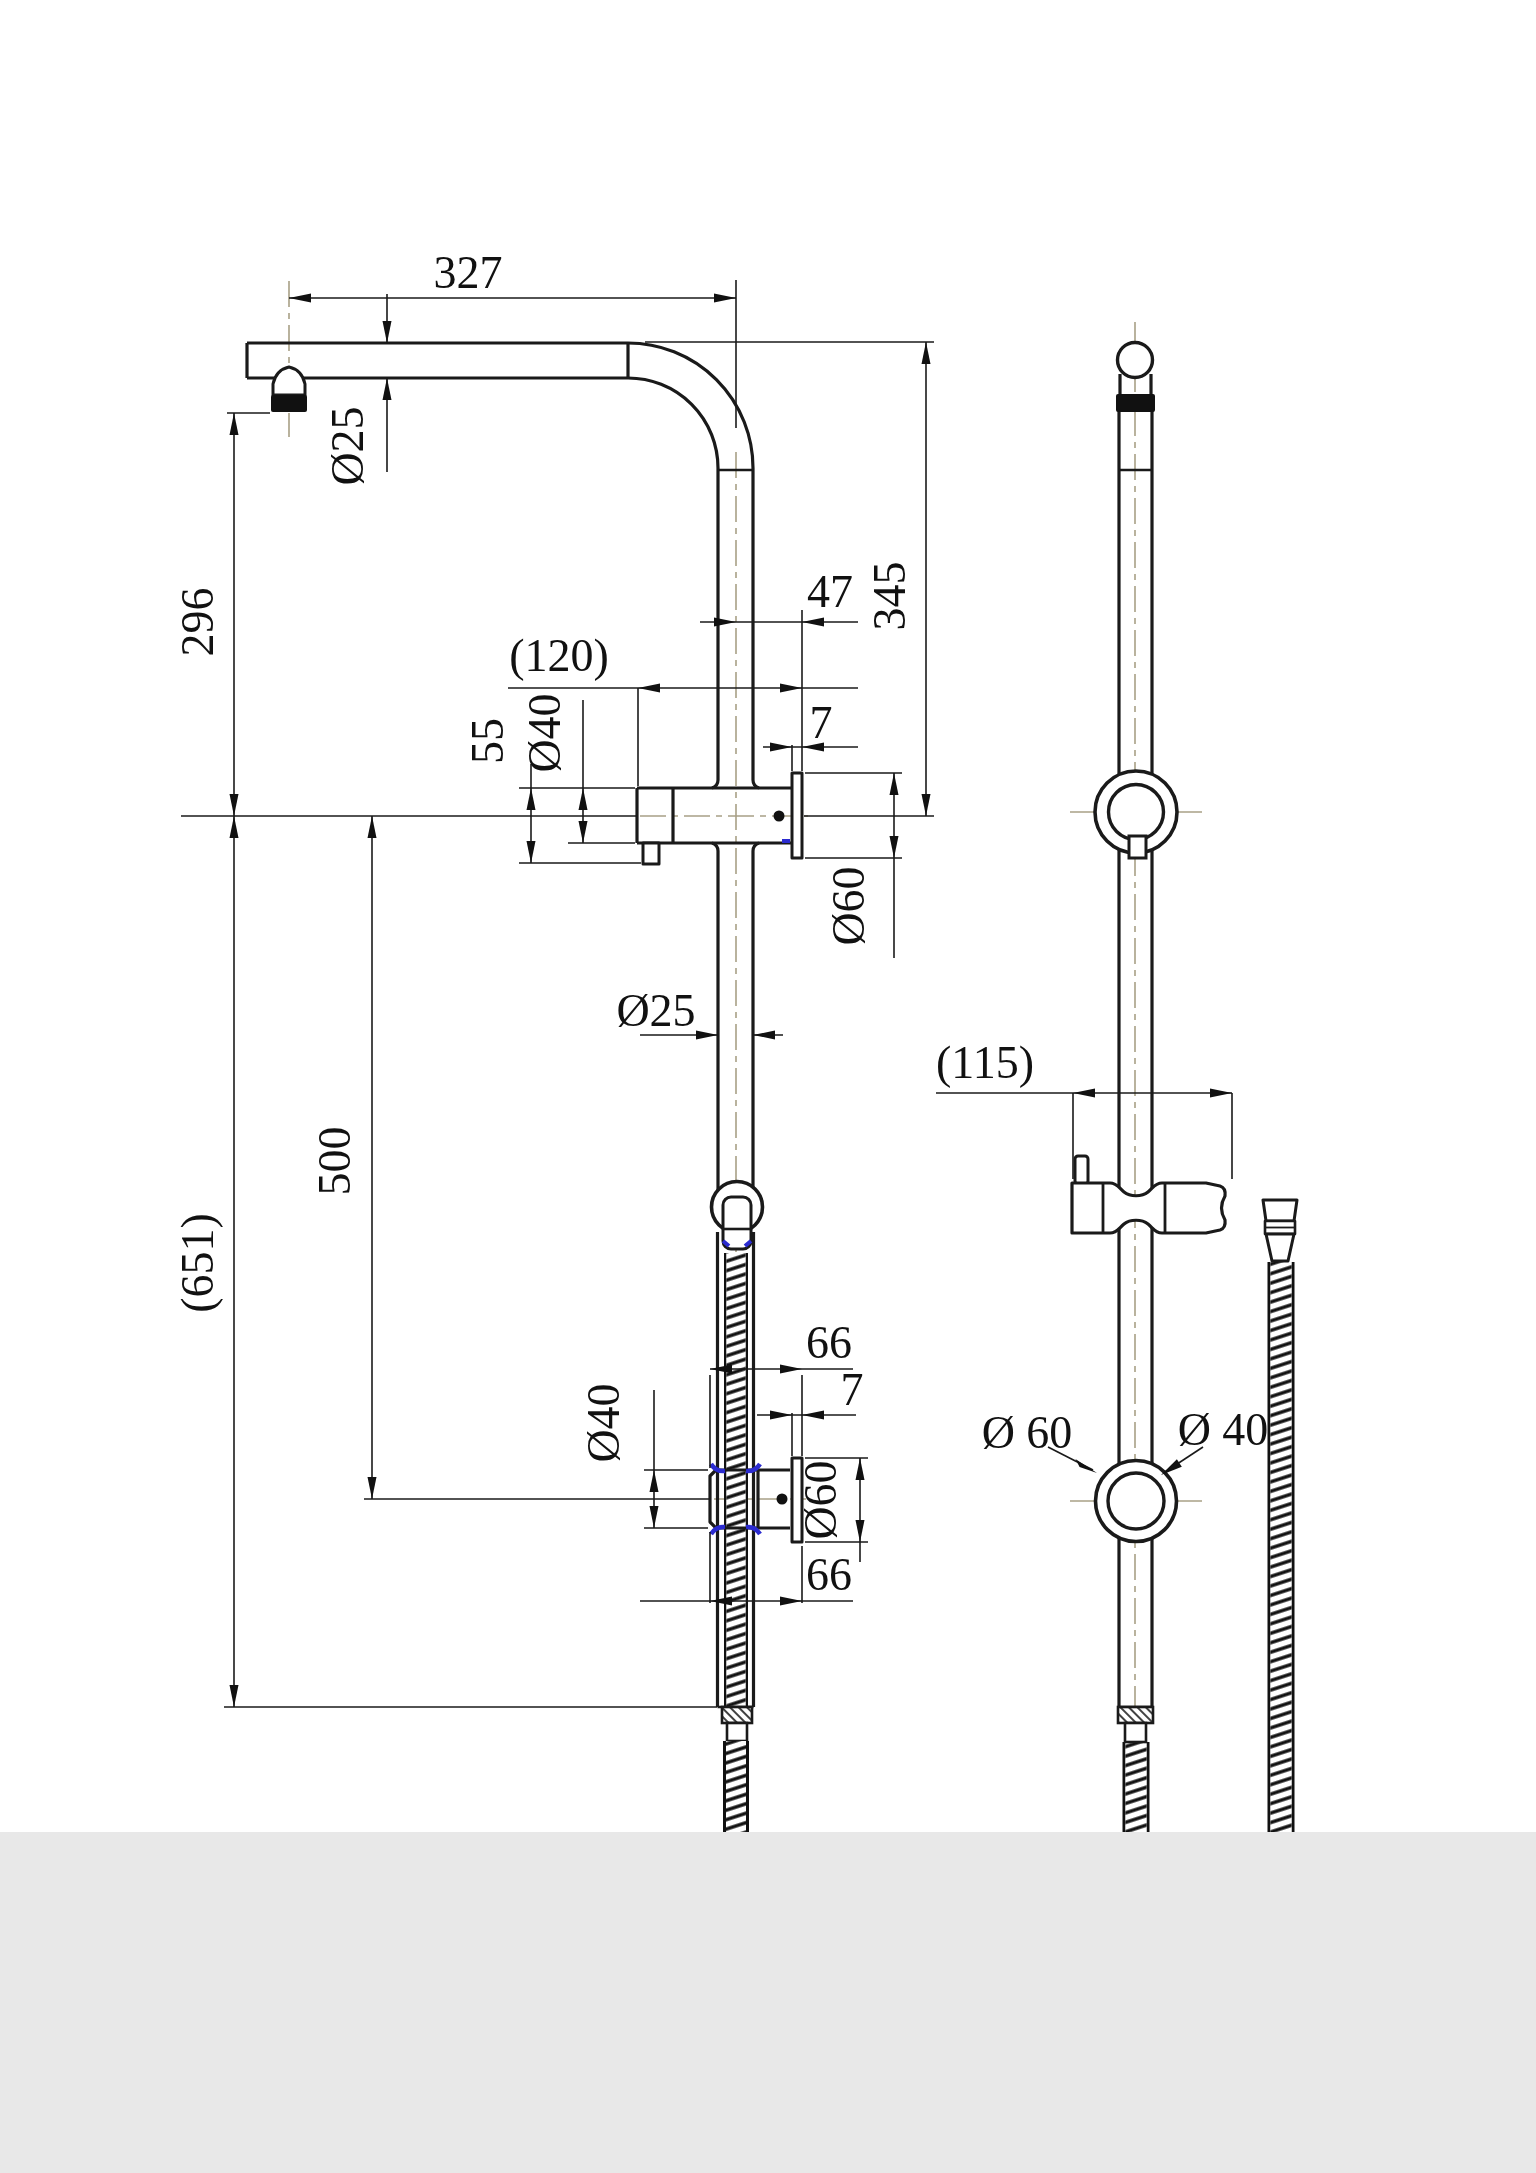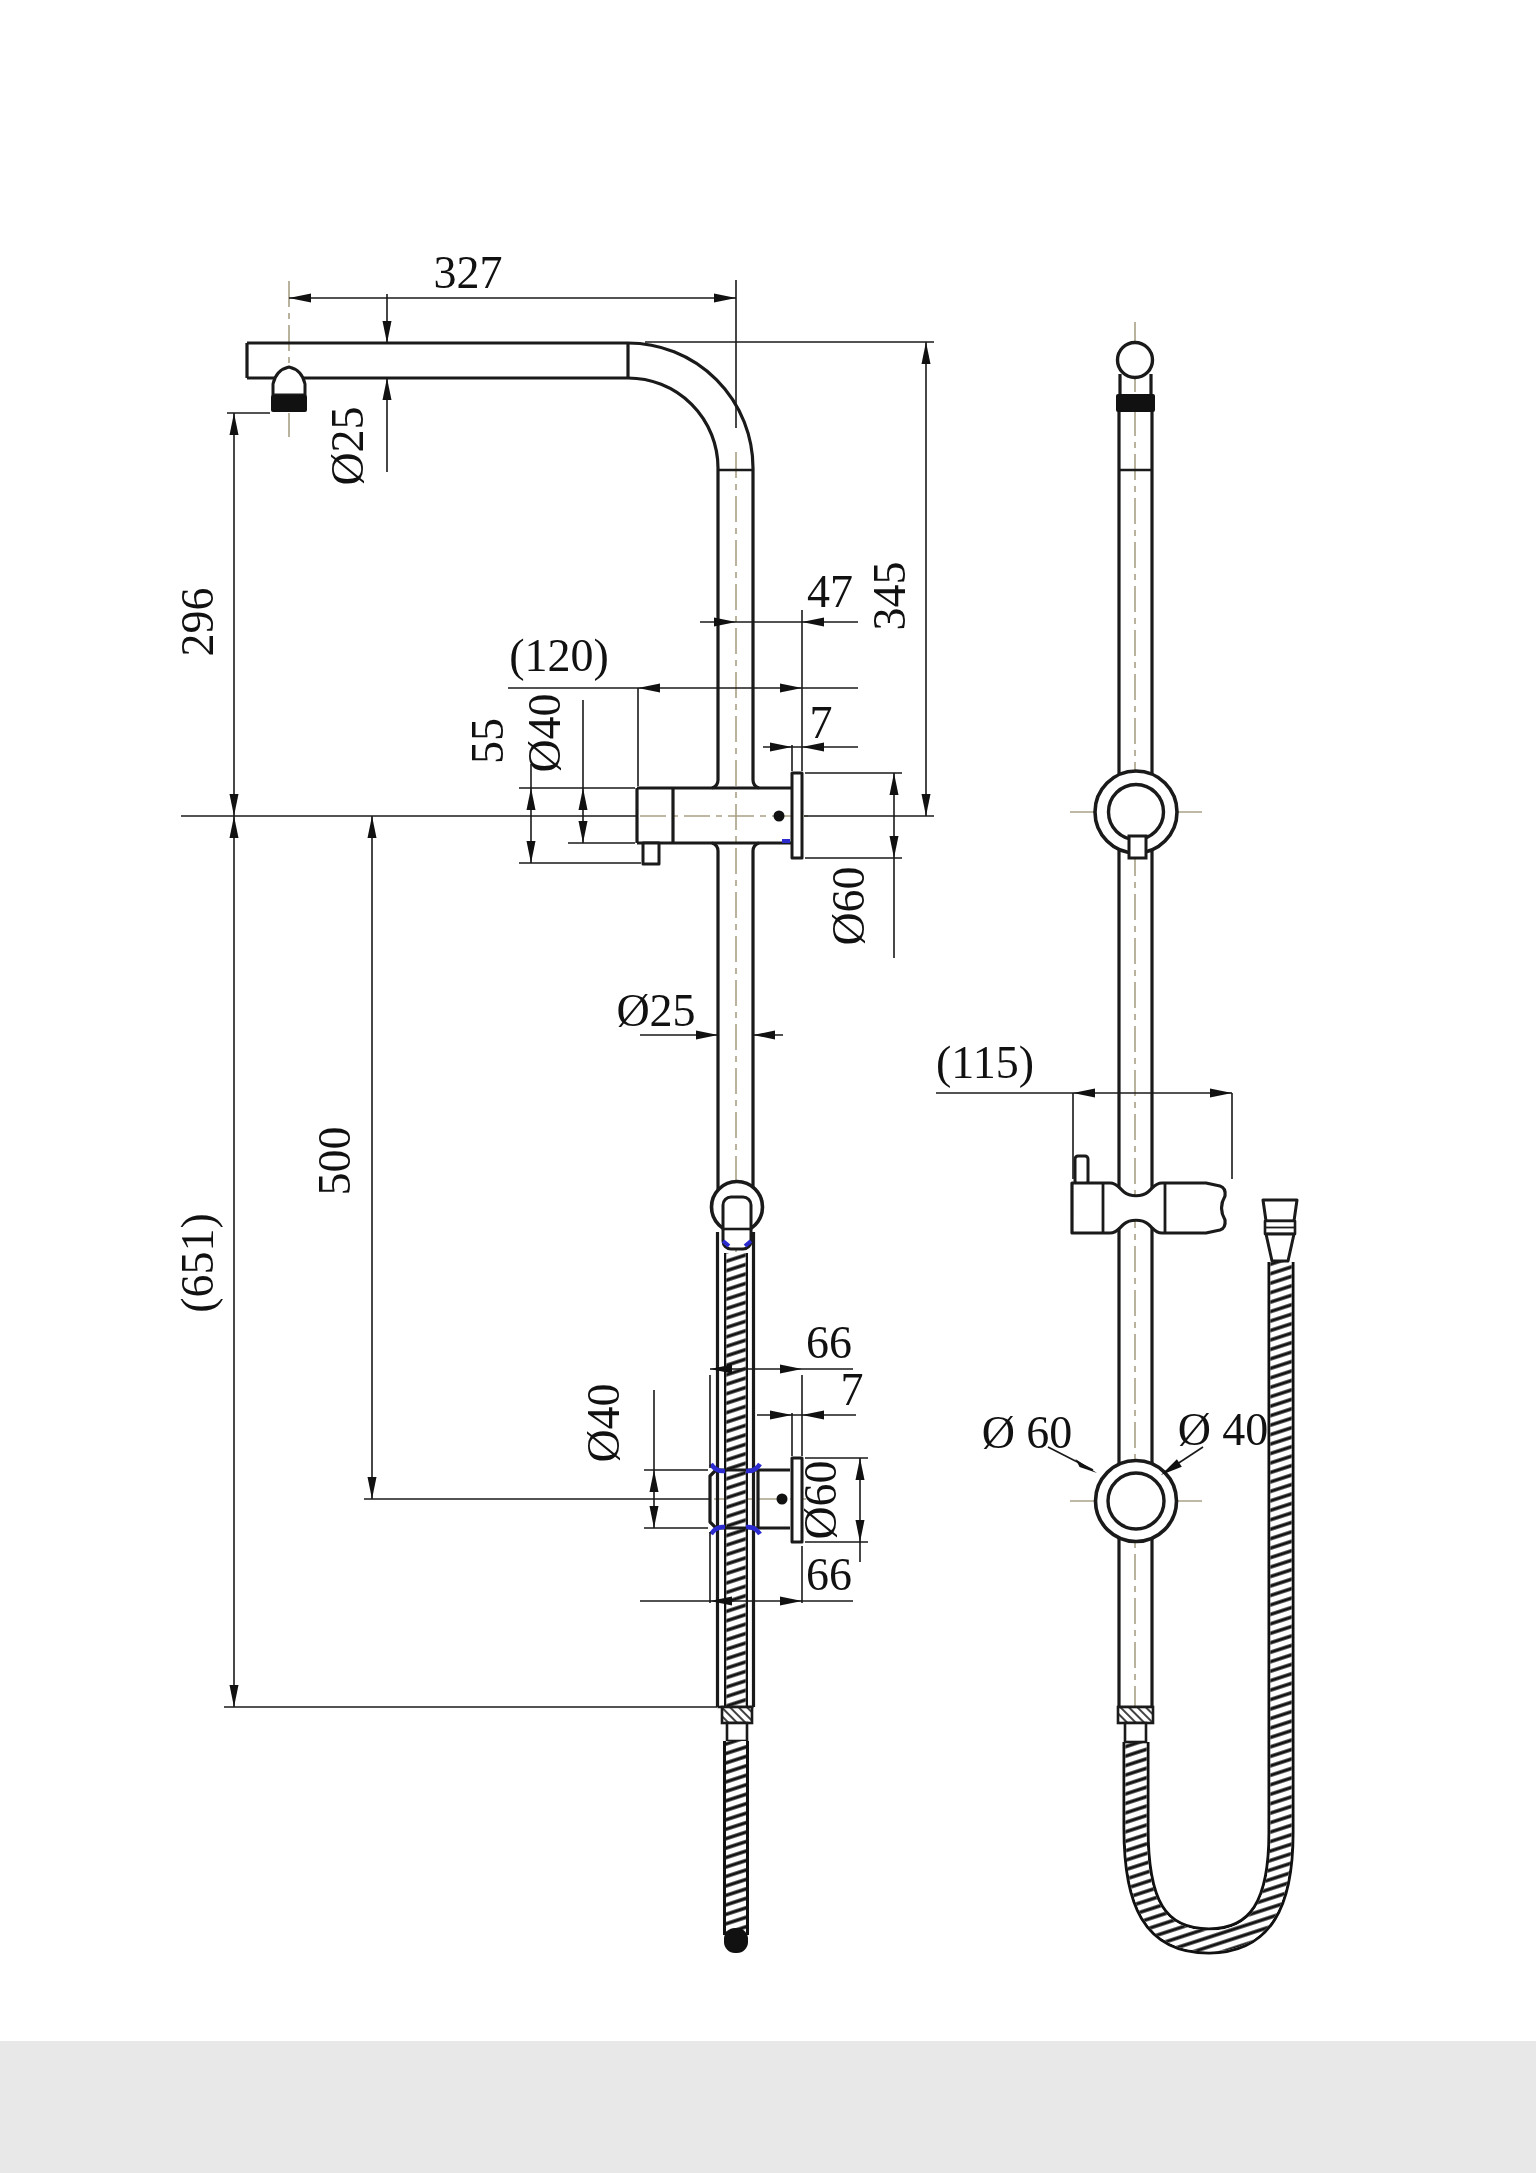--- a/index.html
+++ b/index.html
@@ -1,16 +1,16 @@
 <!DOCTYPE html>
 <html><head>
 <meta charset="utf-8">
 <style>
   html,body{margin:0;padding:0;background:#e8e8e8;}
-  #sheet{position:relative;width:1536px;height:2041px;background:#ffffff;margin:0 auto;overflow:hidden;}
+  #sheet{position:relative;width:1536px;height:1832px;background:#ffffff;margin:0 auto;overflow:hidden;}
   svg{position:absolute;left:0;top:0;}
   text{font-family:"Liberation Serif","DejaVu Serif",serif;fill:#111;}
   .dimtxt{font-size:46px;}
 </style>
 </head>
 <body>
 
 <div id="sheet">
 <svg width="1536" height="2173" viewBox="0 0 1536 2173">
   <defs>

